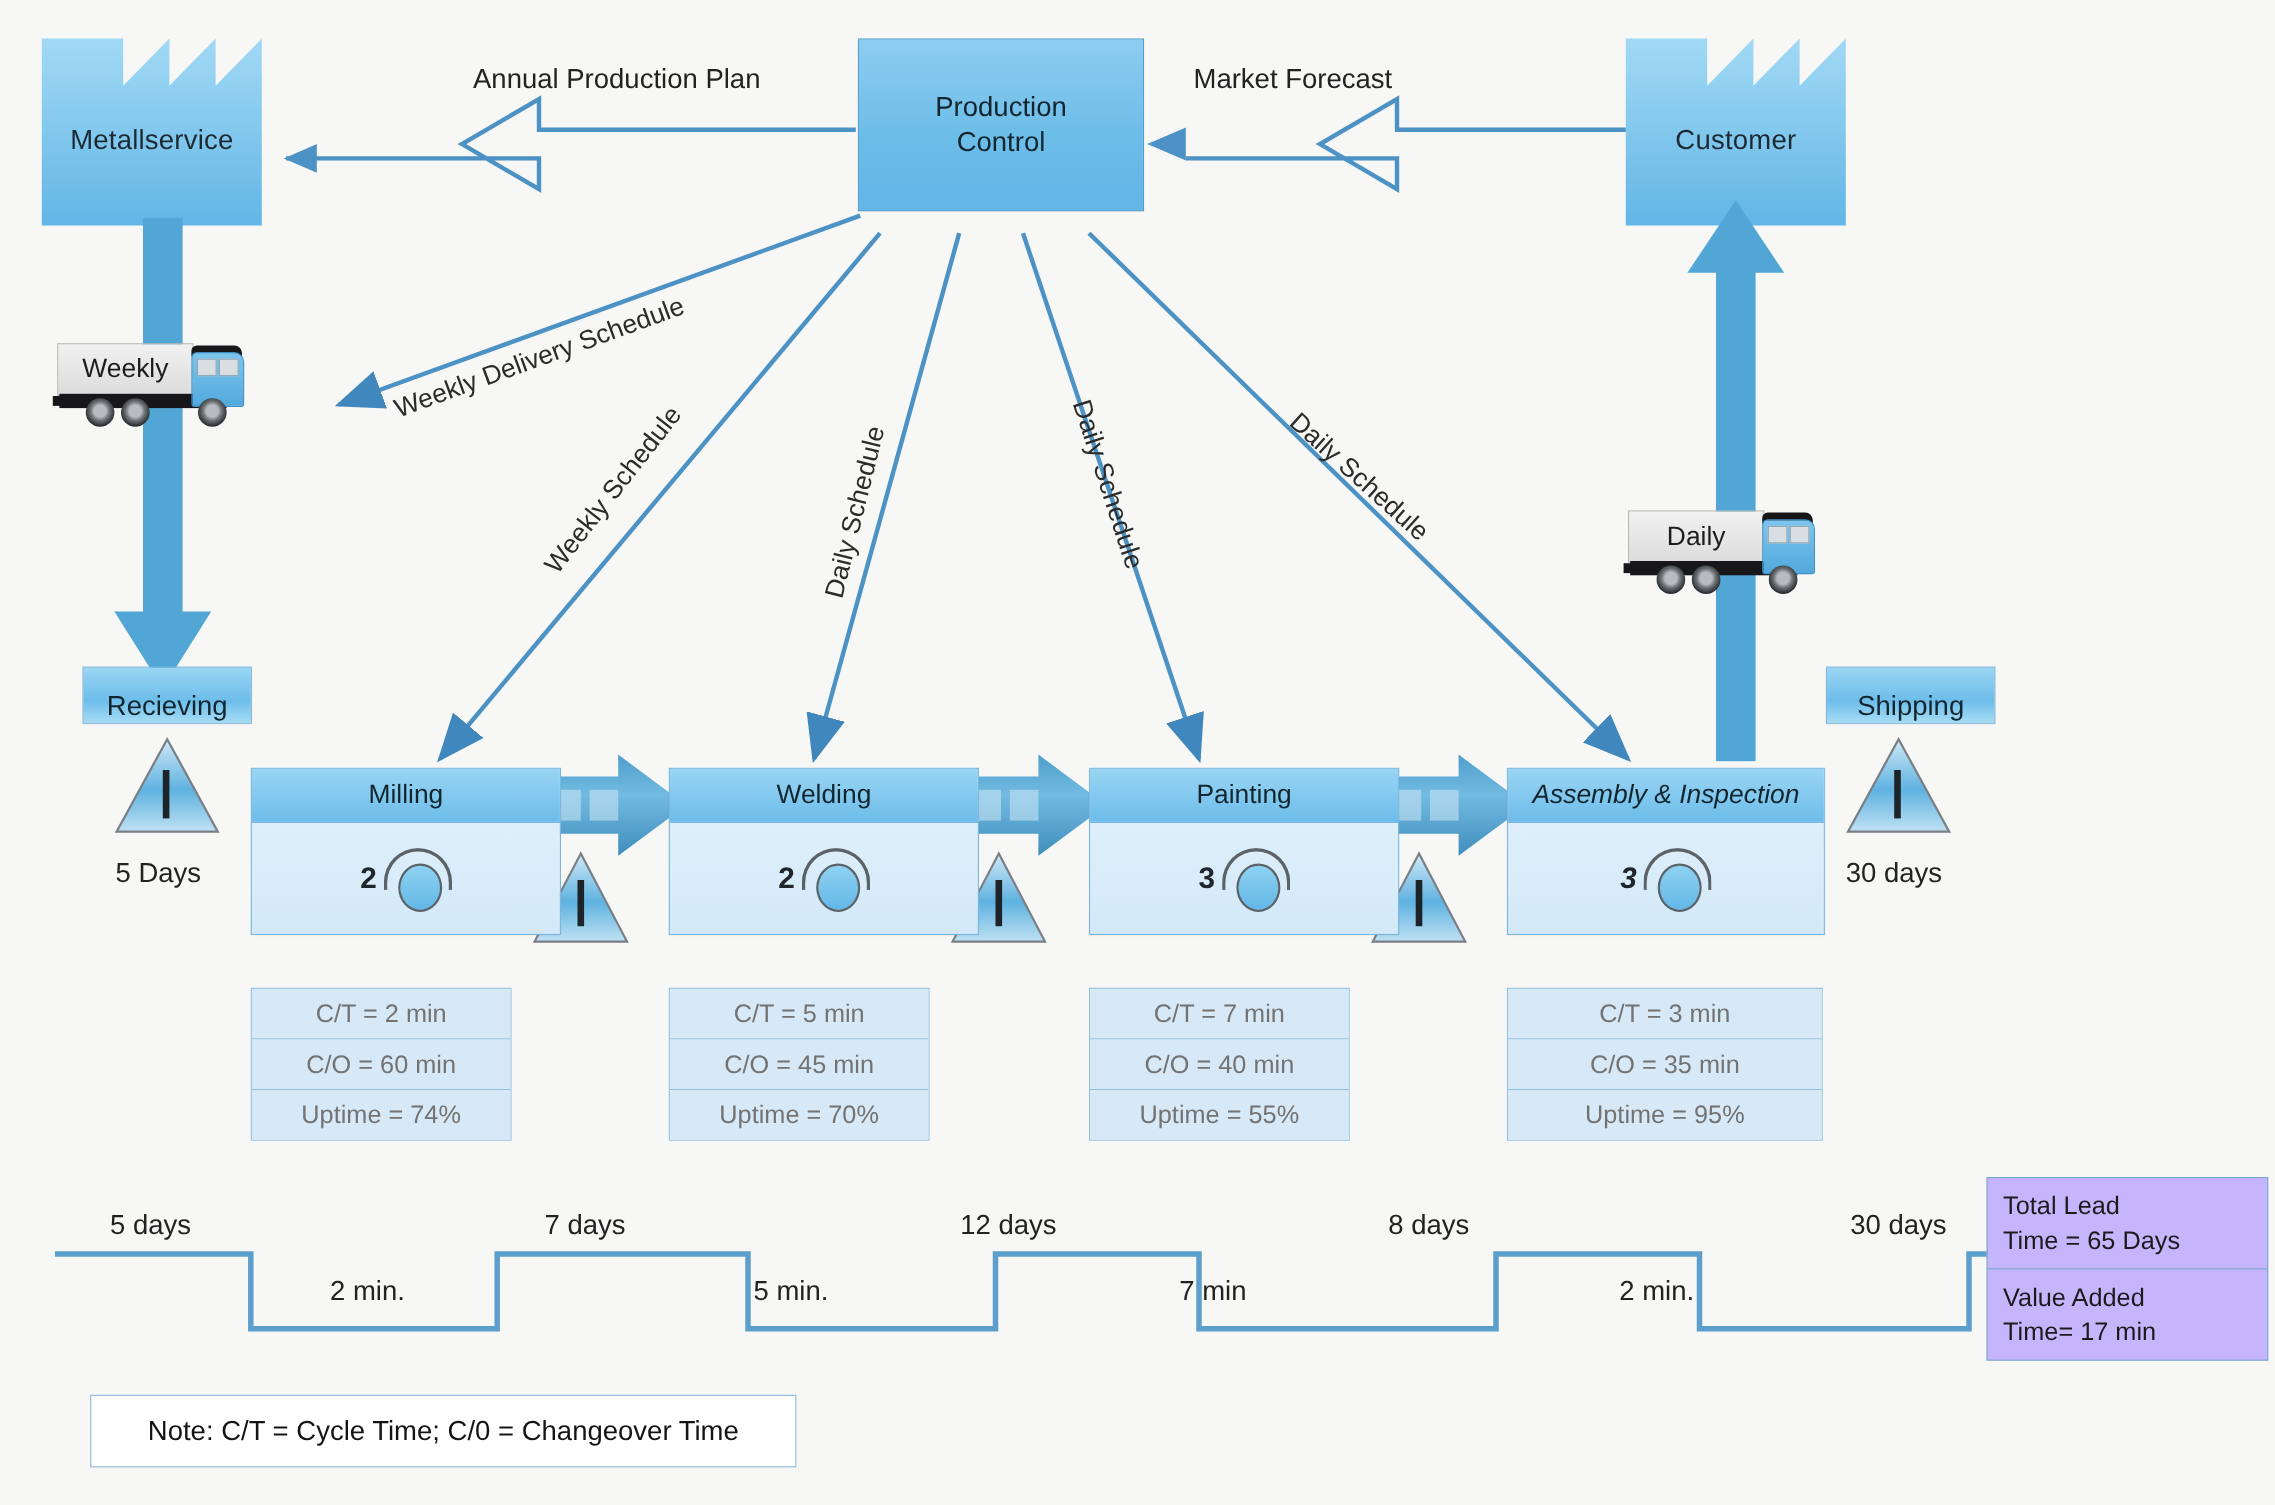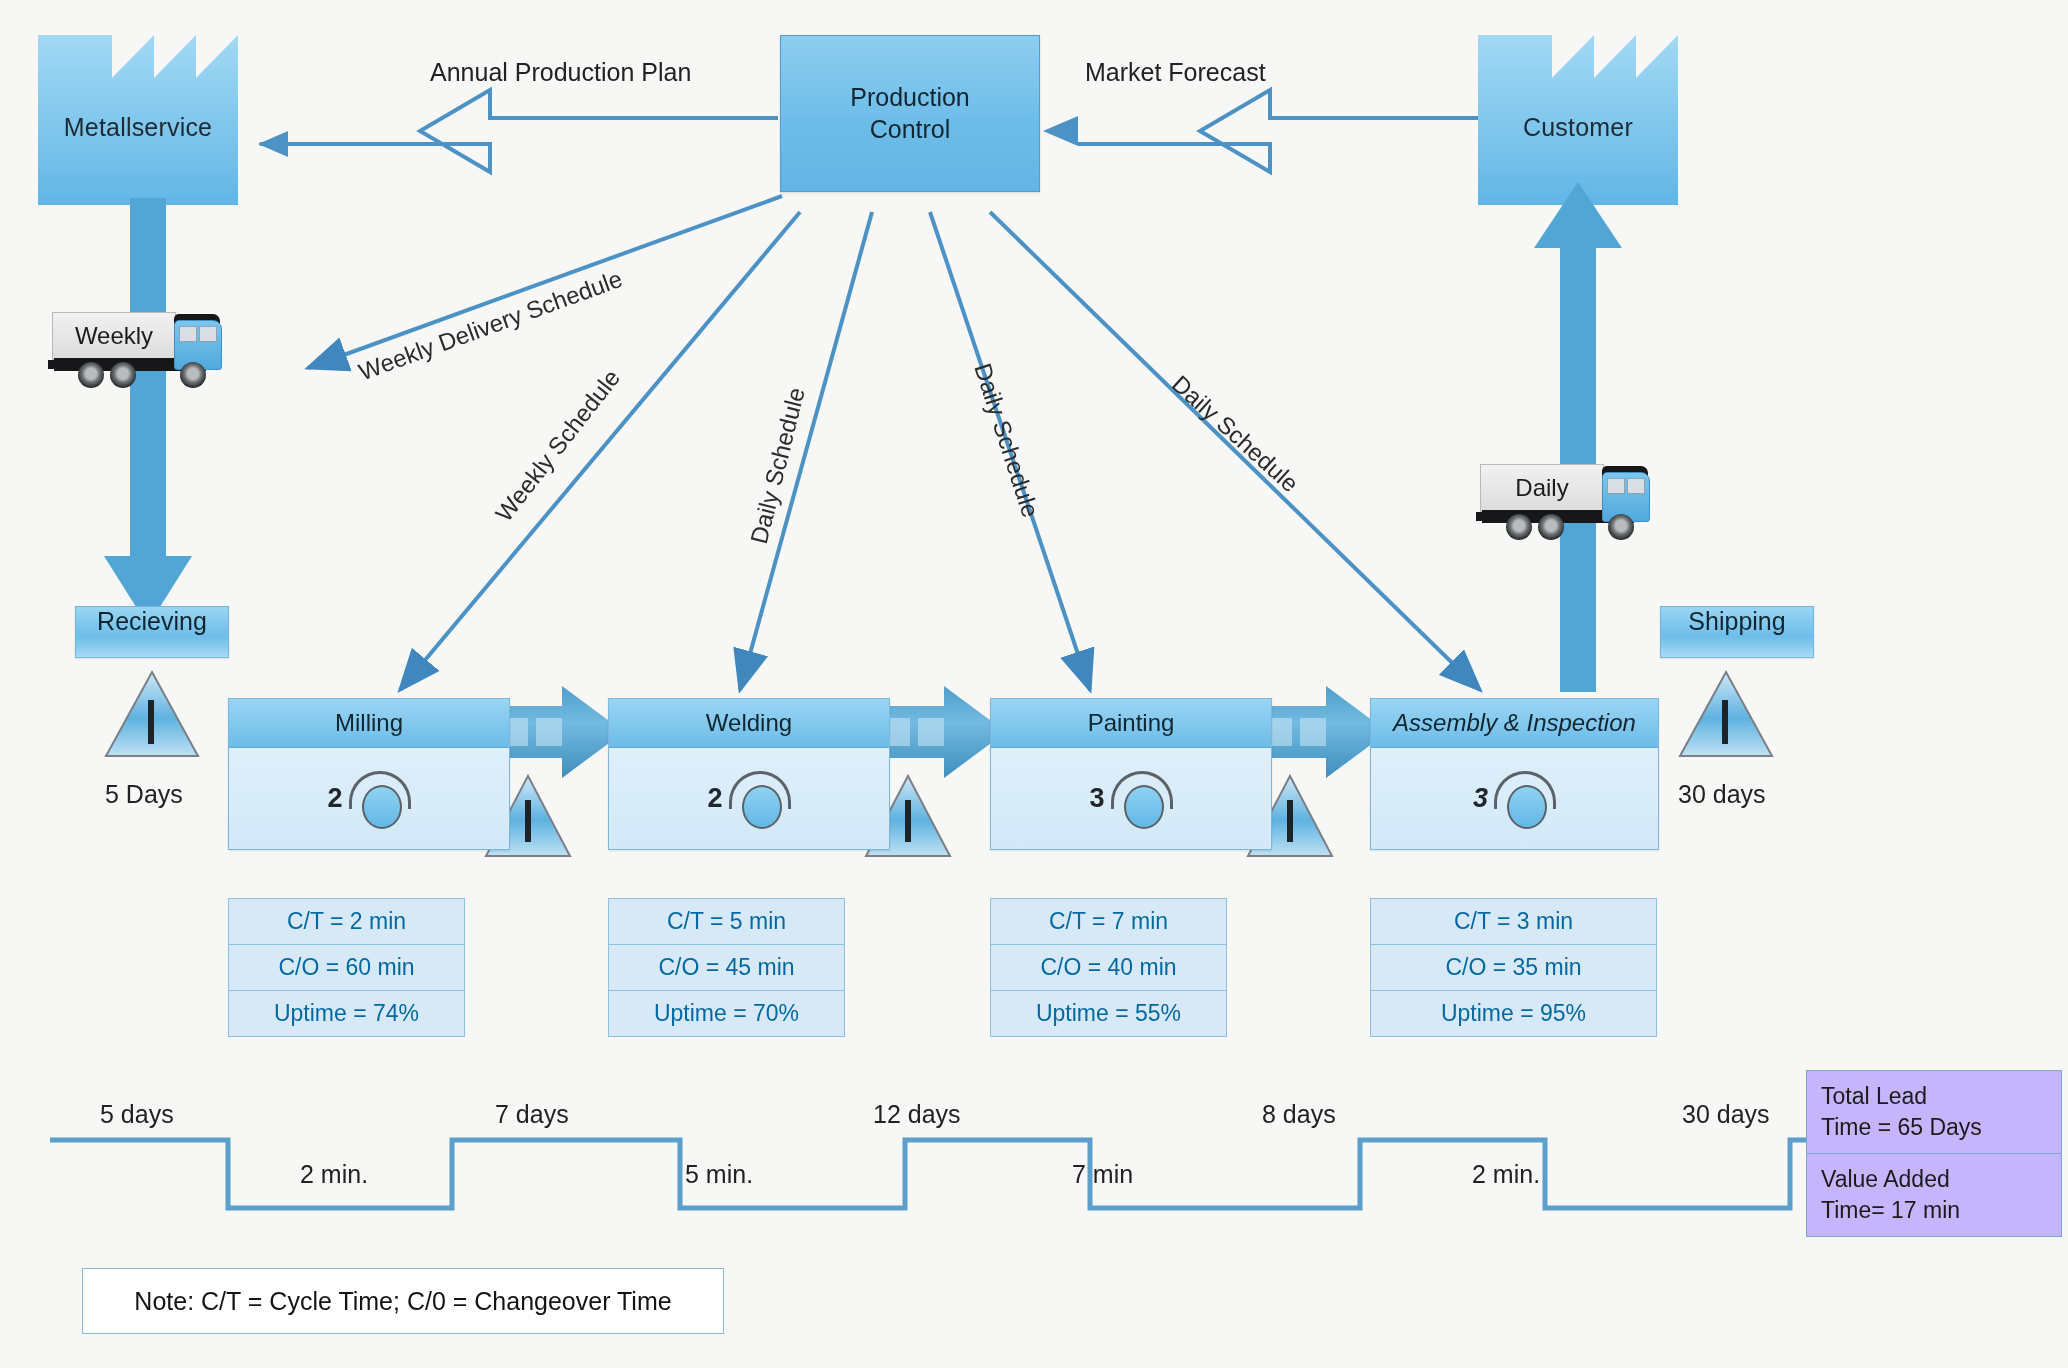--- a/index.html
+++ b/index.html
@@ -73,29 +73,29 @@
     box-sizing:border-box;
   }
 
   
   .databox{position:absolute;width:178px;border:1px solid #8cc0e0;}
   .databox.wide{width:196px;}
   .databox .row{
     height:45px;border-bottom:1px solid #8cc0e0;
     background:#d7e9f7;
     display:flex;align-items:center;justify-content:center;
-    font-size:23px;color:#0369a1;white-space:nowrap;
+    font-size:23px;color:#737373;white-space:nowrap;
   }
   .databox .row:last-child{border-bottom:none;}
 
   
   .stgbox{
     border:1px solid #79b4dc;
     background:linear-gradient(180deg,#9ad6f4 0%,#6dbdea 60%,#a6dcf5 100%);
-    display:flex;align-items:flex-start;justify-content:center;
+    display:flex;align-items:flex-end;justify-content:center;
     font-size:25px;color:#12262f;white-space:nowrap;
     box-shadow:0 1px 2px rgba(0,0,0,.10);
   }
 
   
   .truck{position:relative;width:180px;height:80px;}
   .truck .trailer{
     position:absolute;left:0;top:2px;width:122px;height:46px;
     background:linear-gradient(180deg,#f1f1f1 0%,#dcdcdc 100%);
     border:1px solid #b9b9b9;

